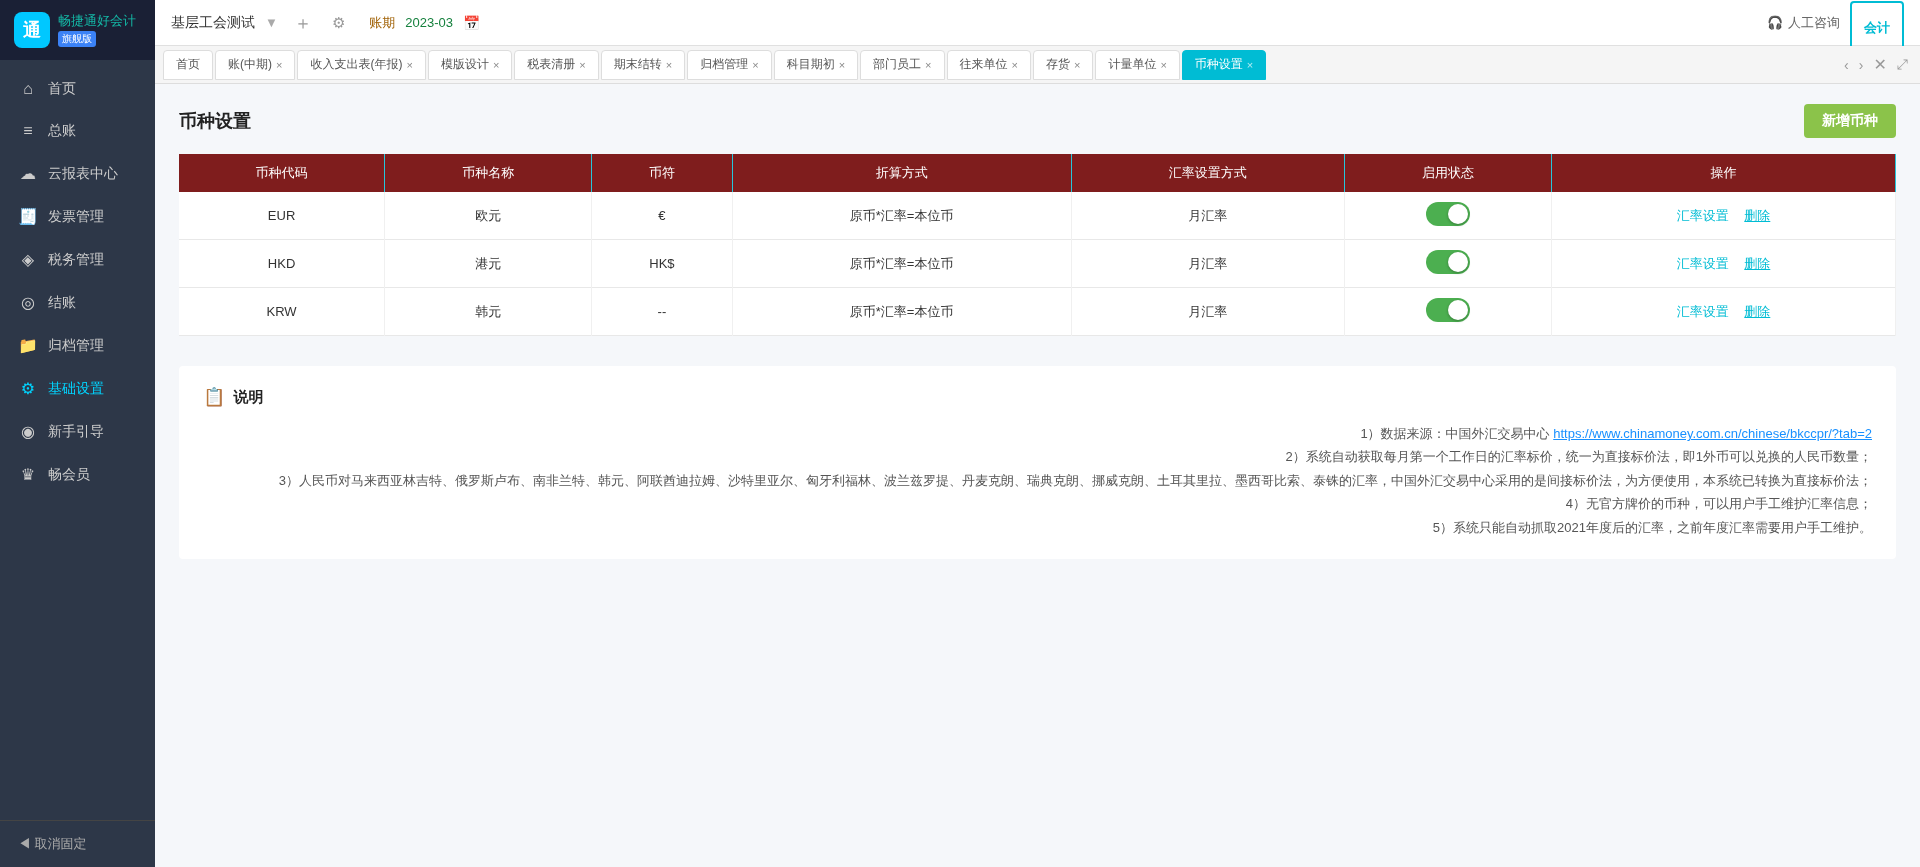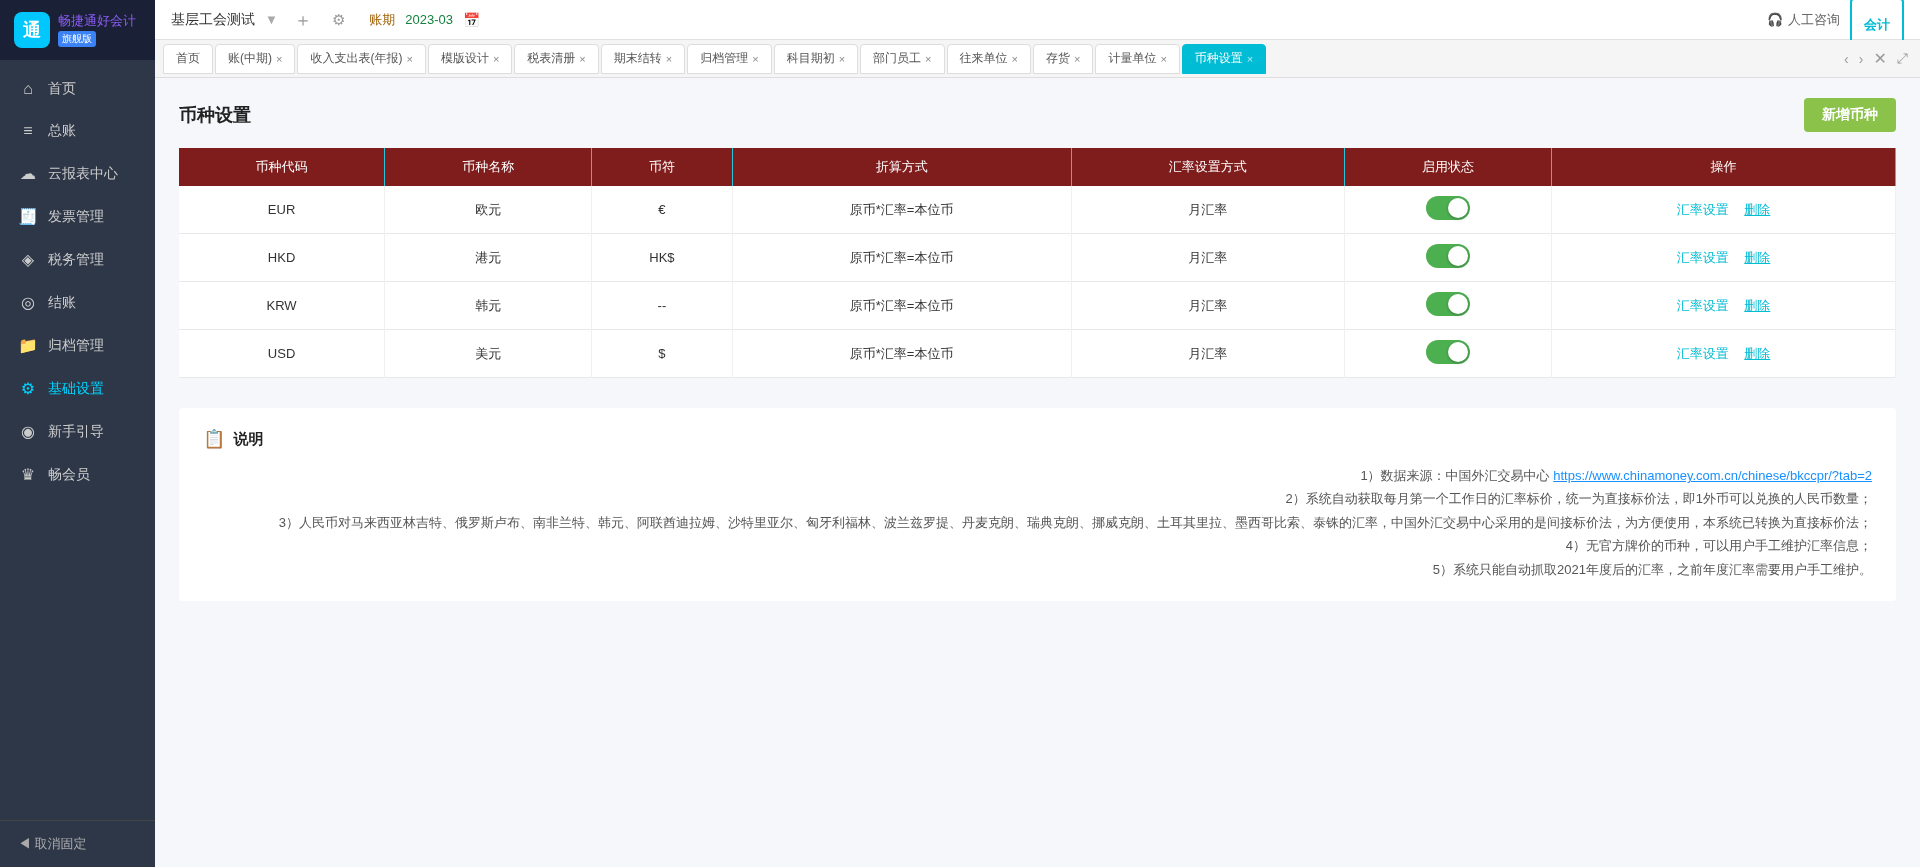--- a/index.html
+++ b/index.html
@@ -10,39 +10,39 @@
       position: fixed; left: 0; top: 0; width: 155px; height: 867px;
       background: #2d3748; color: #fff; display: flex; flex-direction: column;
     }
     .sidebar-logo {
       display: flex; align-items: center; gap: 8px; padding: 12px 14px; background: #1a2035;
     }
     .logo-icon {
       width: 36px; height: 36px; background: #00c8ff; border-radius: 8px;
       display: flex; align-items: center; justify-content: center; color: white; font-size: 18px; font-weight: bold;
     }
-    .logo-text { font-size: 13px; color: #8b5cf6; line-height: 1.3; }
+    .logo-text { font-size: 13px; color: #14b8a6; line-height: 1.3; }
     .logo-sub { font-size: 10px; color: #aaa; background: #3b82f6; padding: 1px 4px; border-radius: 3px; color: white; margin-top: 2px; display: inline-block; }
     .sidebar-nav { flex: 1; padding-top: 8px; }
     .nav-item {
       display: flex; align-items: center; gap: 10px; padding: 12px 18px; cursor: pointer; color: #ccc; font-size: 14px;
     }
     .nav-item.active { color: #00d4ff; }
     .nav-item .nav-icon { font-size: 16px; width: 20px; text-align: center; }
     .sidebar-footer {
       padding: 14px 18px; color: #aaa; font-size: 13px; cursor: pointer; display: flex; align-items: center; gap: 6px;
       border-top: 1px solid #444;
     }
 
     
     .main { margin-left: 155px; height: 867px; display: flex; flex-direction: column; }
 
     
     .top-header {
-      background: #fff; height: 40px; display: flex; align-items: center; padding: 0 16px;
+      background: #fff; height: 46px; display: flex; align-items: center; padding: 0 16px;
       border-bottom: 1px solid #e0e0e0; gap: 10px; flex-shrink: 0;
     }
     .company-name { font-size: 14px; color: #333; }
     .header-icon { color: #aaa; font-size: 13px; cursor: pointer; }
     .period-label { font-size: 13px; color: #a16207; margin-left: 10px; }
     .period-value { font-size: 13px; color: #15803d; }
     .period-icon { color: #00bcd4; font-size: 14px; cursor: pointer; }
     .header-right { margin-left: auto; display: flex; align-items: center; gap: 10px; }
     .support-btn { display: flex; align-items: center; gap: 4px; color: #666; font-size: 13px; cursor: pointer; }
     .account-btn {
@@ -318,36 +318,20 @@
       <td>
         <div class="toggle-switch">
           <div class="toggle-knob"></div>
         </div>
       </td>
       <td>
         <span class="action-link">汇率设置</span>
         <span class="action-delete">删除</span>
       </td>
     </tr>
-          <tr>
-      <td>USD</td>
-      <td>美元</td>
-      <td>$</td>
-      <td>原币*汇率=本位币</td>
-      <td>月汇率</td>
-      <td>
-        <div class="toggle-switch">
-          <div class="toggle-knob"></div>
-        </div>
-      </td>
-      <td>
-        <span class="action-link">汇率设置</span>
-        <span class="action-delete">删除</span>
-      </td>
-    </tr>
         </tbody>
     </table>
 
     <div class="notice-section">
       <div class="notice-title">
         <span class="notice-icon">📋</span>
         <span>说明</span>
       </div>
       <ul class="notice-list" id="notice-list">
       <li><span>1）数据来源：中国外汇交易中心 <a class="notice-link">https://www.chinamoney.com.cn/chinese/bkccpr/?tab=2</a></span></li>

